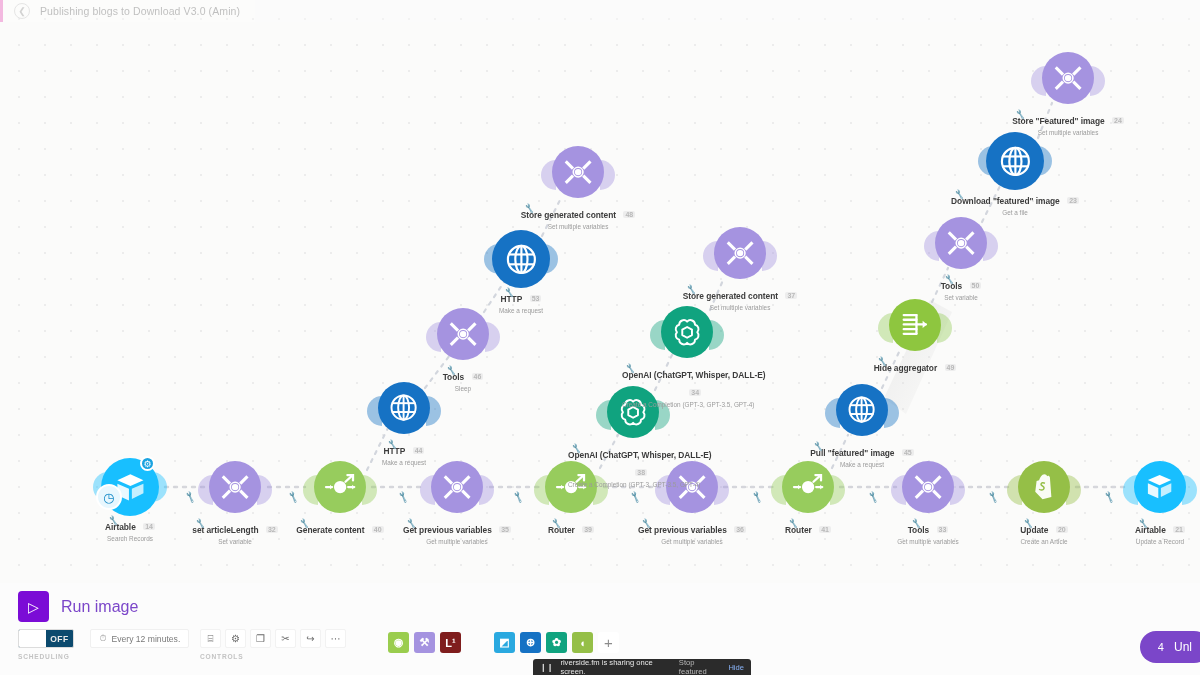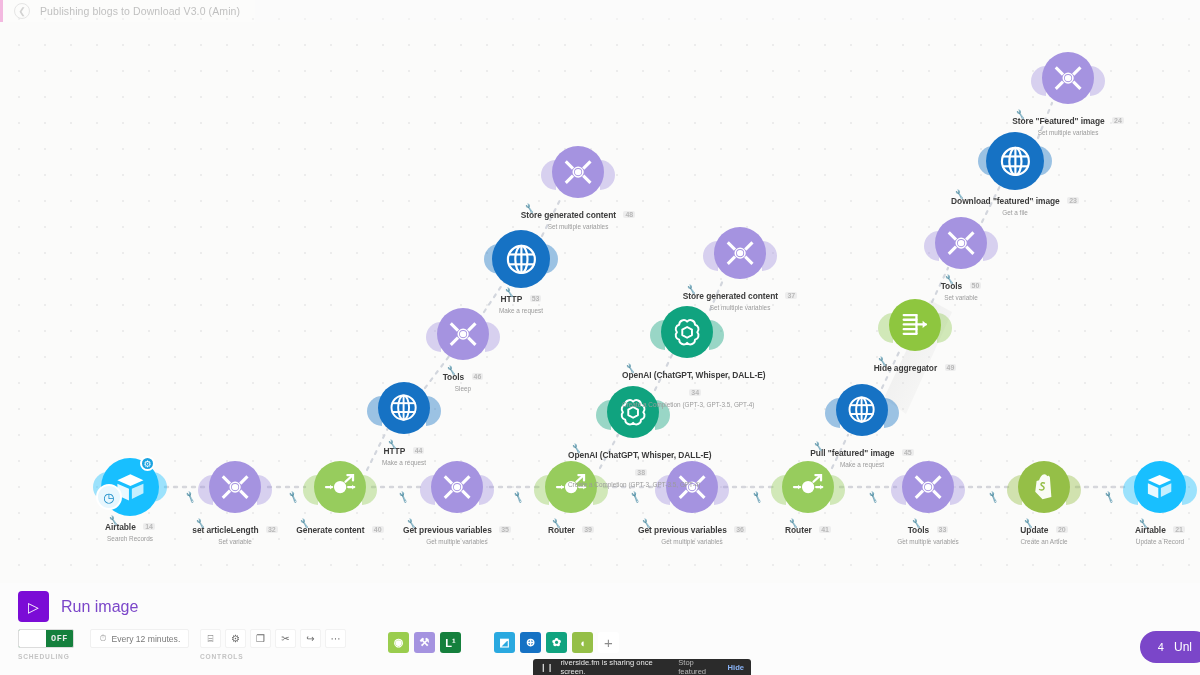--- a/index.html
+++ b/index.html
@@ -144,23 +144,22 @@
     display: flex; align-items: center; justify-content: center;
     color: #fff; font-size: 14px;
   }
   #runonce .rtext {
     margin-left: 12px; color: #7b46c9; font-size: 16px;
   }
   #sched { position: absolute; left: 18px; top: 46px; }
   .toggle {
     display: inline-flex; align-items: center; vertical-align: middle;
     width: 56px; height: 19px; border-radius: 2px;
-    background: #15803d; overflow: hidden;
+    background: #0c4a6e; overflow: hidden;
     border: 1px solid #dcdcdc;
-    font-family: Liberation Mono, monospace;
   }
   .toggle .knob { width: 27px; height: 100%; background: #fff; }
   .toggle .off {
     flex: 1; text-align: center; color: #eaeaea;
     font-size: 8.5px; font-weight: bold; letter-spacing: .5px;
   }
   .interval {
     display: inline-flex; align-items: center; vertical-align: middle;
     height: 19px; margin-left: 12px;
     background: #fff; border: 1px solid #f0f0f0; border-radius: 2px;
@@ -190,21 +189,21 @@
   #sharebar {
     position: absolute; left: 533px; bottom: 0; width: 218px; height: 16px;
     background: #2b2b2b; color: #e8e8e8;
     display: flex; align-items: center; gap: 7px;
     padding: 0 7px; font-size: 7.6px;
     border-radius: 3px 3px 0 0;
     z-index: 60;
   }
   #sharebar .pause { color: #cfcfcf; font-size: 8px; }
   #sharebar .stop { color: #b9b9b9; }
-  #sharebar .hide { color: #8ab4f8; font-weight: bold; }
+  #sharebar .hide { color: #8ab4f8; }
 
   
   #opsbtn {
     position: absolute; right: -10px; bottom: 12px;
     height: 32px; border-radius: 18px;
     background: #7b46c9; color: #fff;
     display: flex; align-items: center; gap: 10px;
     padding: 0 18px; font-size: 12px;
     z-index: 45;
   }
@@ -739,21 +738,21 @@
 
     <div id="opsbtn">
       <span class="cnt">4</span>
       <span>Unl</span>
     </div>
   </div>
 
   <div id="tools">
       <div class="sqicon" style="background: rgb(154, 205, 78);">◉</div>
       <div class="sqicon" style="background: rgb(165, 147, 224);">⚒</div>
-      <div class="sqicon" style="background: #15803d;">L¹</div>
+      <div class="sqicon" style="background: #7f1d1d;">L¹</div>
     </div>
   <div id="favs">
       <div class="sqicon" style="background: rgb(42, 169, 224);">◩</div>
       <div class="sqicon" style="background: rgb(22, 114, 196);">⊕</div>
       <div class="sqicon" style="background: rgb(16, 163, 127);">✿</div>
       <div class="sqicon" style="background: rgb(149, 191, 71);">◖</div>
       <div class="sqicon" style="background: rgb(255, 255, 255); color: rgb(140, 140, 140); font-size: 15px; font-weight: normal;">+</div>
     </div>
 
   <div id="sharebar">

